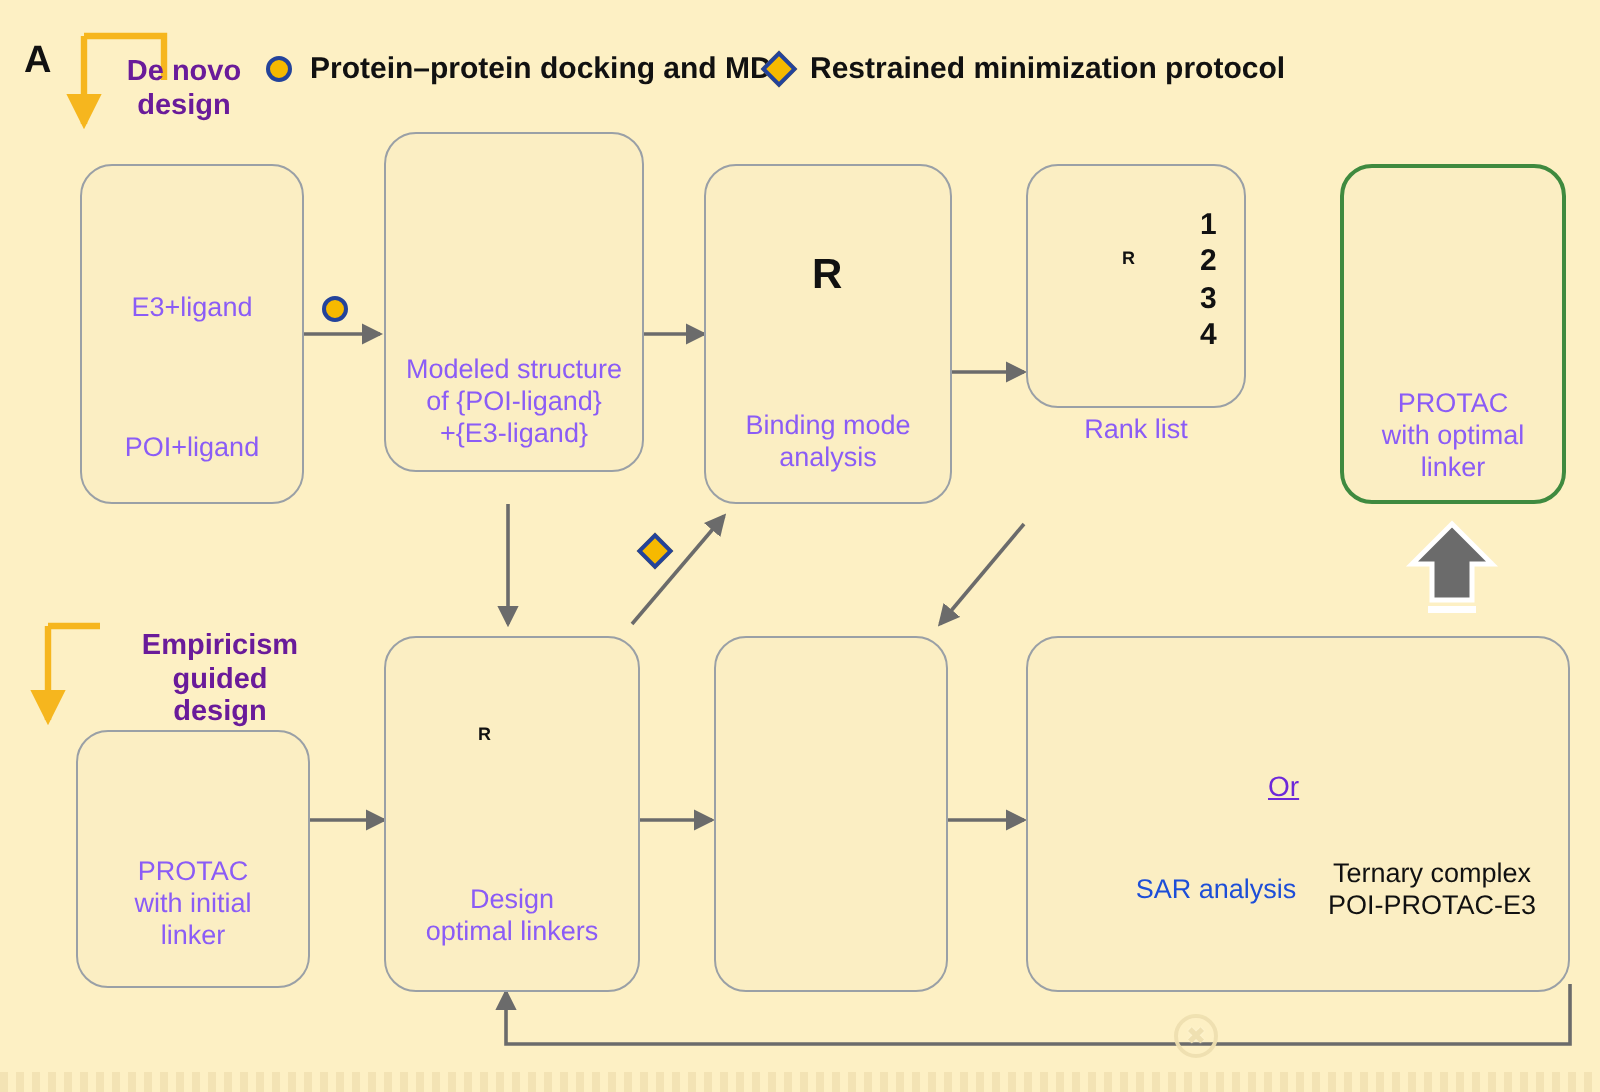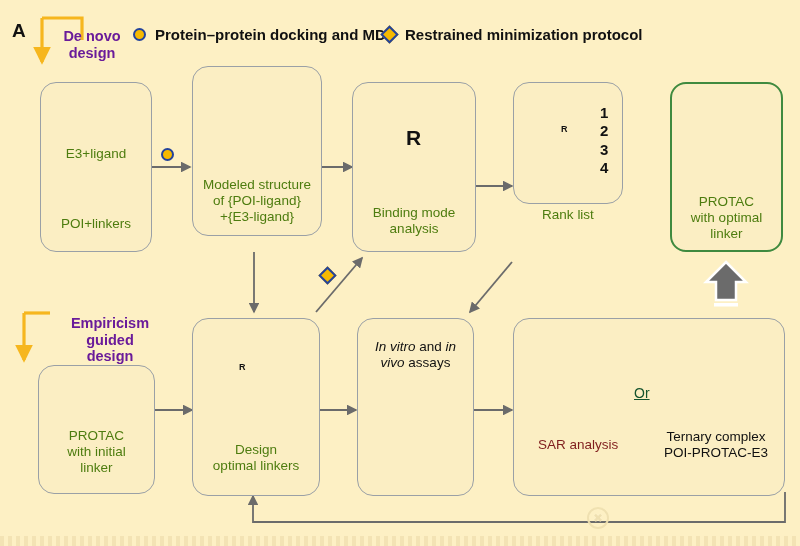--- a/index.html
+++ b/index.html
@@ -17,21 +17,21 @@
     position:absolute;
     background:#fbeec3;
     border:1.6px solid #9aa0a6;
     border-radius:16px;
     box-sizing:border-box;
   }
   .box.green{border:2.2px solid #3f8a3f;}
   .box-label{
     position:absolute;left:0;right:0;
     text-align:center;
-    font-size:13.5px;color:#4d7c0f;line-height:1.18;
+    font-size:13.5px;color:#8b5cf6;line-height:1.18;
     font-family:"Liberation Sans", sans-serif;
   }
 
   
   #panel-letter{
     left:12px;top:20px;
     font-size:19px;font-weight:bold;color:#111;
   }
 
   
@@ -280,21 +280,21 @@
 </div>
 
 <div class="branch-title" style="left:56px;top:315px;width:108px;">
   <span>Empiricism</span><br>
   <span>guided</span><br>
   <span>design</span>
 </div>
 
 <div class="box" style="left:40px;top:82px;width:112px;height:170px;">
   <div class="box-label" style="top:63px;">E3+ligand</div>
-  <div class="box-label" style="top:133px;">POI+linkers</div>
+  <div class="box-label" style="top:133px;">POI+ligand</div>
 </div>
 
 <div class="box" style="left:192px;top:66px;width:130px;height:170px;">
   <div class="box-label" style="top:110px;">
     <span>Modeled structure</span><br>
     <span>of {POI-ligand}</span><br>
     <span>+{E3-ligand}</span>
   </div>
 </div>
 
@@ -333,29 +333,25 @@
 
 <div class="box" style="left:192px;top:318px;width:128px;height:178px;">
   <div class="box-label" style="top:123px;">
     <span>Design</span><br>
     <span>optimal linkers</span>
   </div>
 </div>
 <div class="abs" style="left:239px;top:362px;font-size:9px;font-weight:bold;color:#111;">R</div>
 
 <div class="box" style="left:357px;top:318px;width:117px;height:178px;">
-  <div class="assay-text" style="top:20px;">
-    <span class="it">In vitro</span><span> and </span><span class="it">in</span><br>
-    <span class="it">vivo</span><span> assays</span>
-  </div>
 </div>
 
 <div class="box" style="left:513px;top:318px;width:272px;height:178px;">
-  <div class="abs" style="left:24px;top:118px;width:140px;font-size:13.5px;color:#7f1d1d;">SAR analysis</div>
-  <div class="abs" style="left:120px;top:66px;font-size:14px;color:#14532d;text-decoration:underline;">Or</div>
+  <div class="abs" style="left:24px;top:118px;width:140px;text-align:center;font-size:13.5px;color:#1d4ed8;">SAR analysis</div>
+  <div class="abs" style="left:120px;top:66px;font-size:14px;color:#6d28d9;text-decoration:underline;">Or</div>
   <div class="abs" style="left:132px;top:110px;width:140px;text-align:center;font-size:13.5px;color:#111;line-height:1.18;">
     <span>Ternary complex</span><br>
     <span>POI-PROTAC-E3</span>
   </div>
 </div>
 
 <div class="watermark" style="left:587px;top:507px;">
   <span class="wm-logo">
     <span>✖</span>
   </span>

